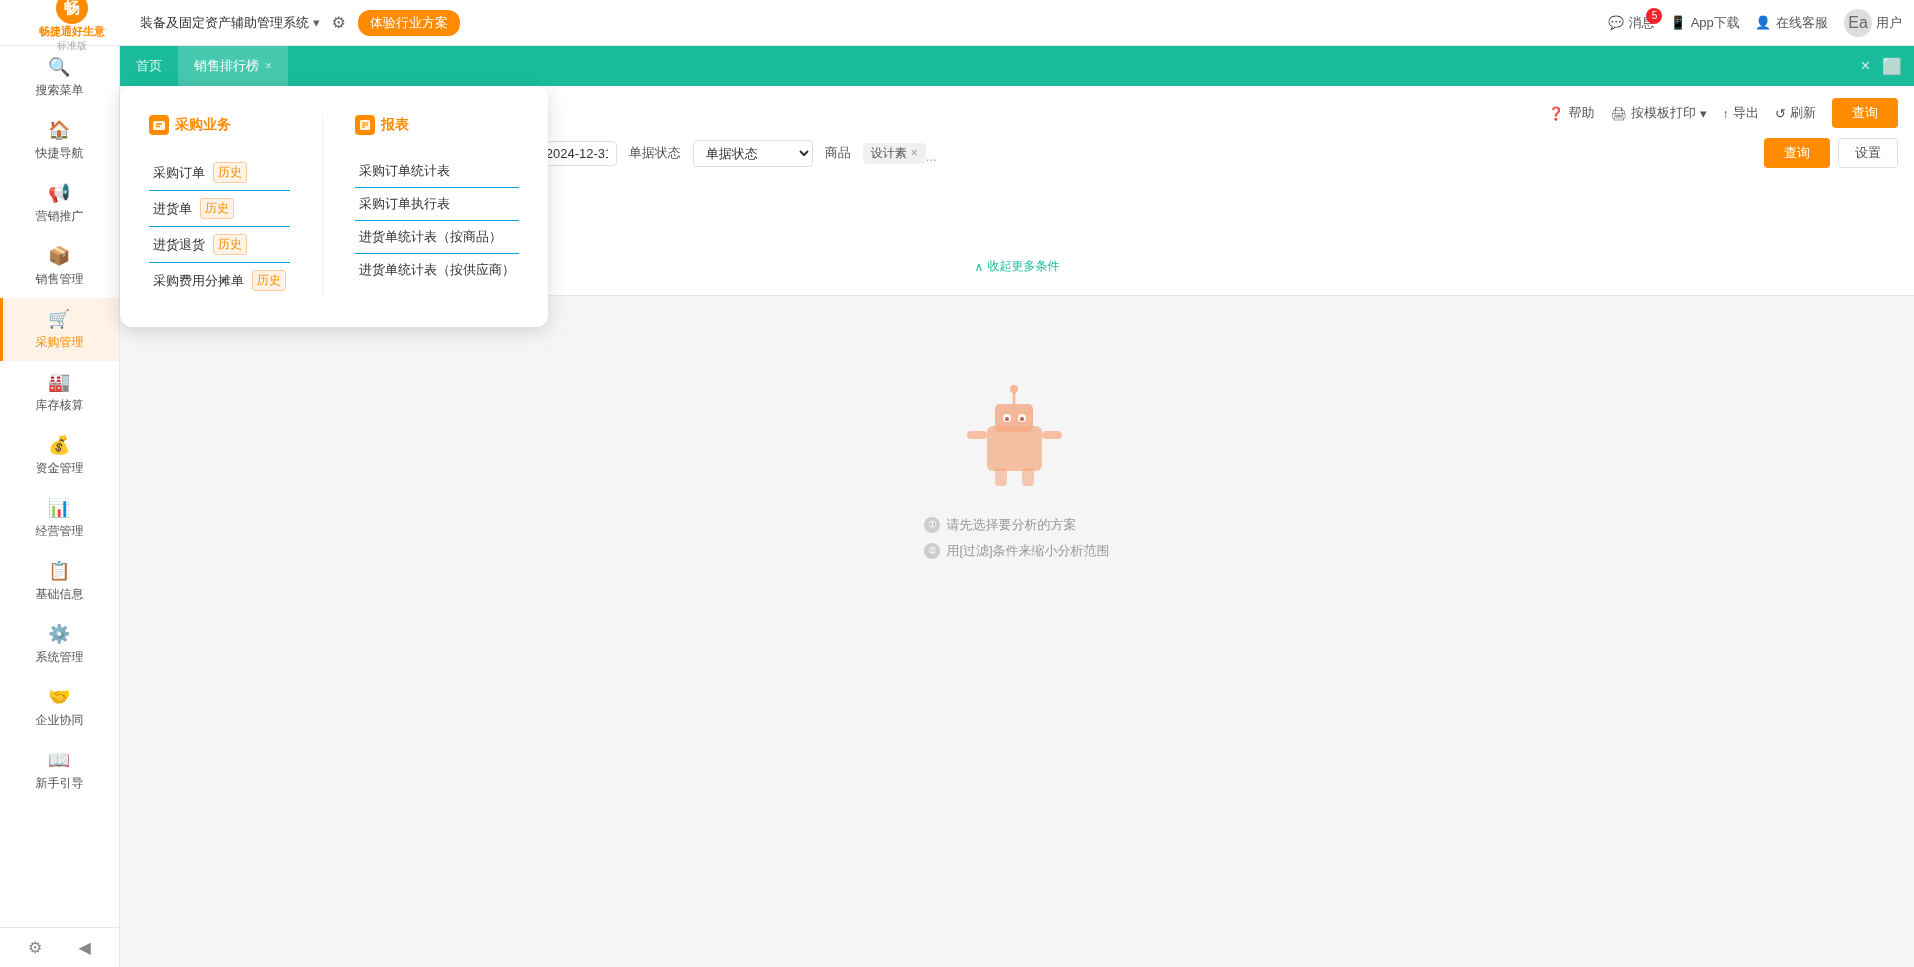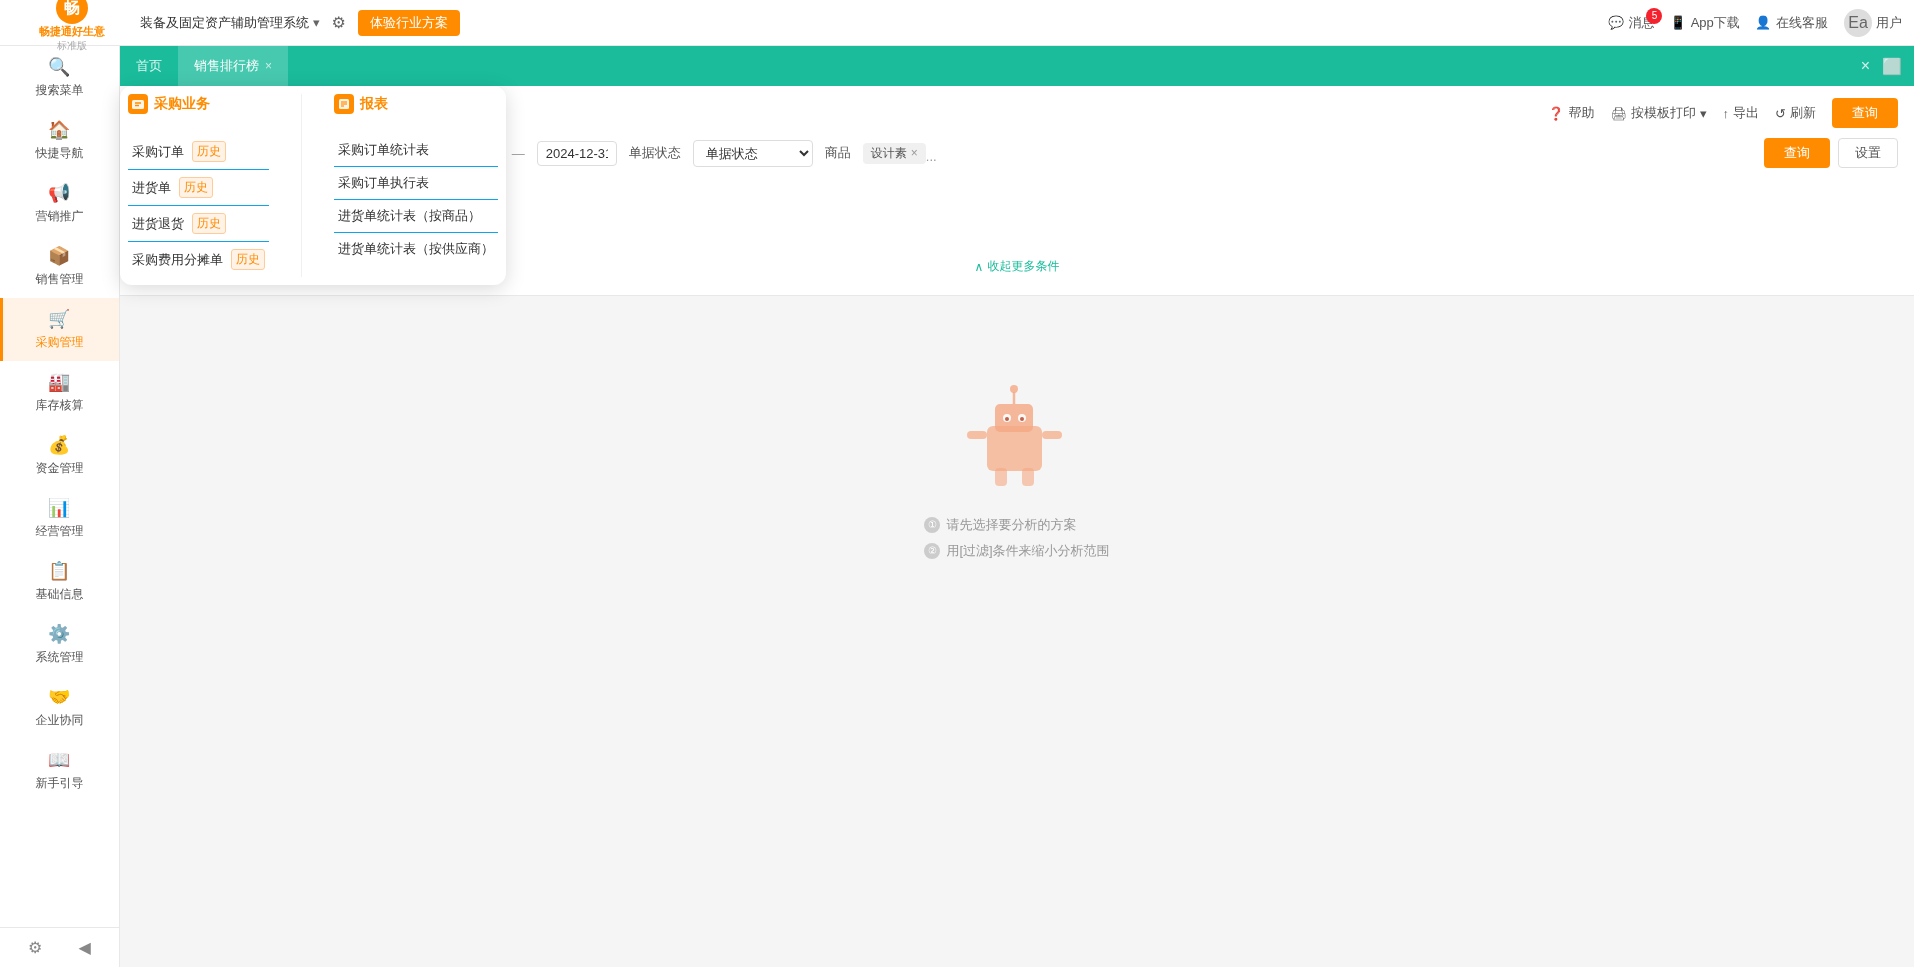--- a/index.html
+++ b/index.html
@@ -55,21 +55,21 @@
       margin-left: 12px;
       color: #666;
       cursor: pointer;
       font-size: 16px;
     }
     .industry-btn {
       margin-left: 12px;
       background: #ff8c00;
       color: #fff;
       border: none;
-      border-radius: 4px;
+      border-radius: 12px;
       padding: 4px 12px;
       cursor: pointer;
       font-size: 13px;
     }
     .header-right {
       display: flex;
       align-items: center;
       gap: 16px;
     }
     .header-right-item {
@@ -376,21 +376,21 @@
       font-size: 10px;
       color: #fff;
     }
     .dropdown-menu {
       position: absolute;
       top: 86px;
       left: 120px;
       background: #fff;
       border-radius: 12px;
       box-shadow: 0 4px 20px rgba(0,0,0,0.15);
-      padding: 8px;
+      padding: 29px;
       display: flex;
       gap: 24px;
       pointer-events: all;
       z-index: 300;
       min-width: 340px;
     }
     .dropdown-column {
       min-width: 140px;
     }
     .dropdown-column-title {

